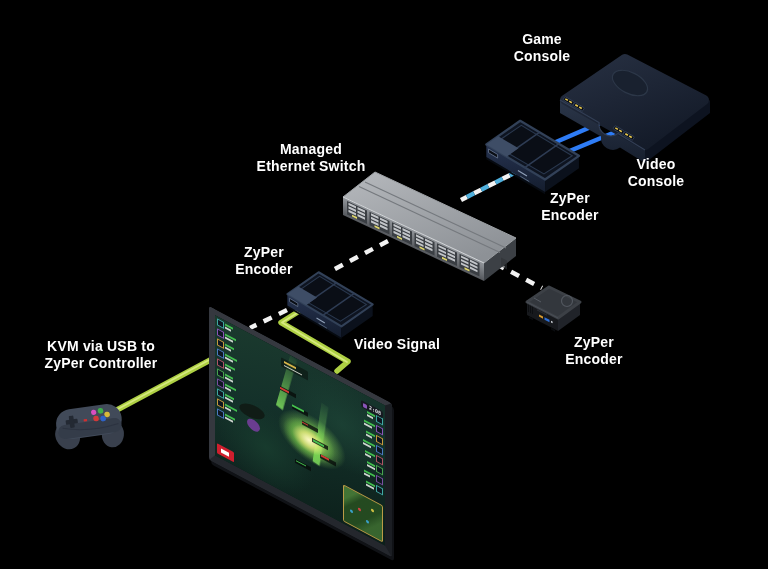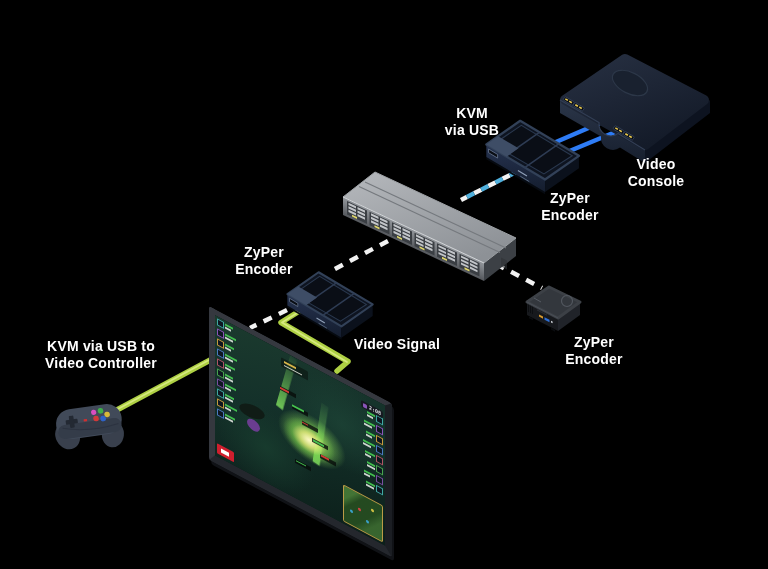--- a/index.html
+++ b/index.html
@@ -434,26 +434,28 @@
         <span class="mmdot" style="left:14px;top:14px;background:#d04343"></span>
         <span class="mmdot" style="left:22px;top:22px;background:#3aa0c8"></span>
         <span class="mmdot" style="left:27px;top:8px;background:#d0c043"></span>
       </div>
       <div id="redlogo">
           <i></i>
         </div>
     </div>
   </div>
 
-  <div class="lbl" style="left:472px;top:105px">KVM
-via USB</div>
+  <div class="lbl" style="left:542px;top:31px">Game
+Console</div>
   <div class="lbl" style="left:570px;top:190px">ZyPer
 Encoder</div>
   <div class="lbl" style="left:656px;top:156px">Video
 Console</div>
+  <div class="lbl" style="left:311px;top:141px">Managed
+Ethernet Switch</div>
   <div class="lbl" style="left:264px;top:244px">ZyPer
 Encoder</div>
   <div class="lbl" style="left:397px;top:336px">Video Signal</div>
   <div class="lbl" style="left:594px;top:334px">ZyPer
 Encoder</div>
   <div class="lbl" style="left:101px;top:338px">KVM via USB to
-Video Controller</div>
+ZyPer Controller</div>
 </div>
 
 </body></html>

